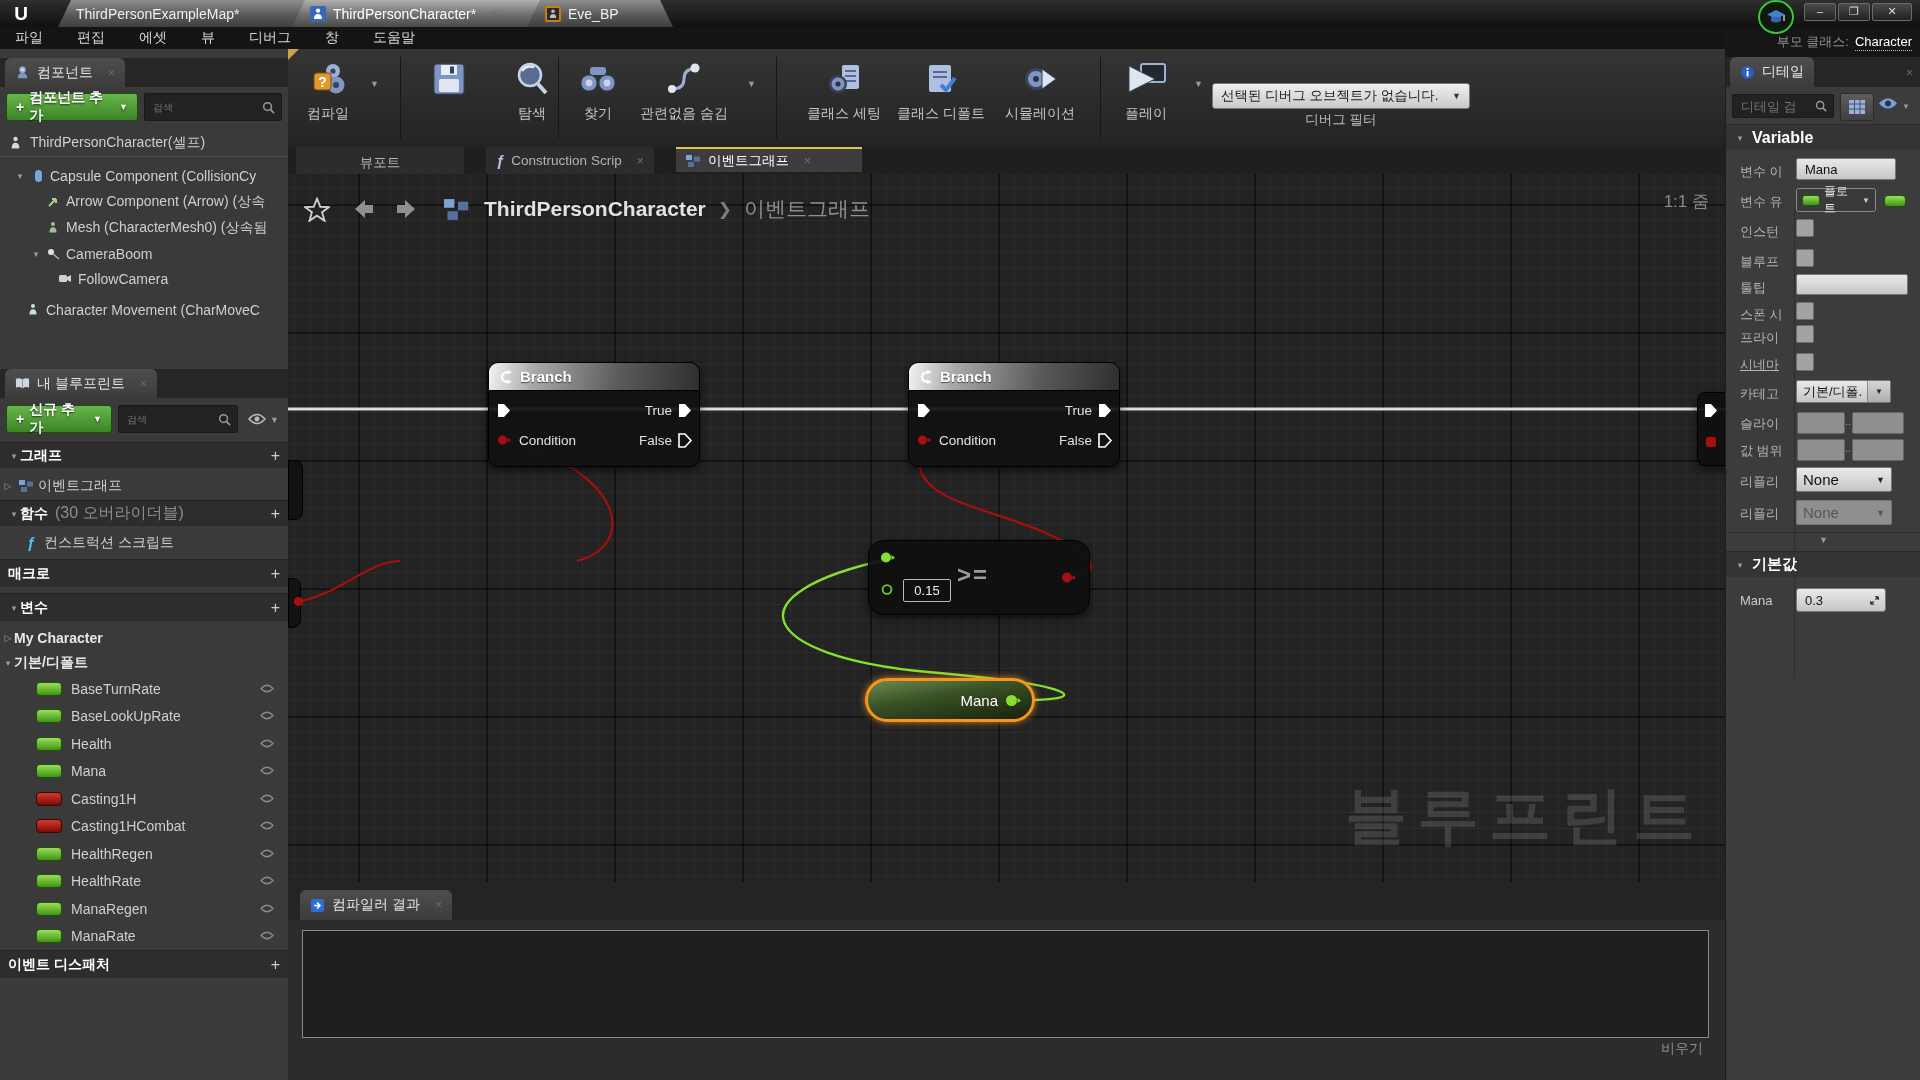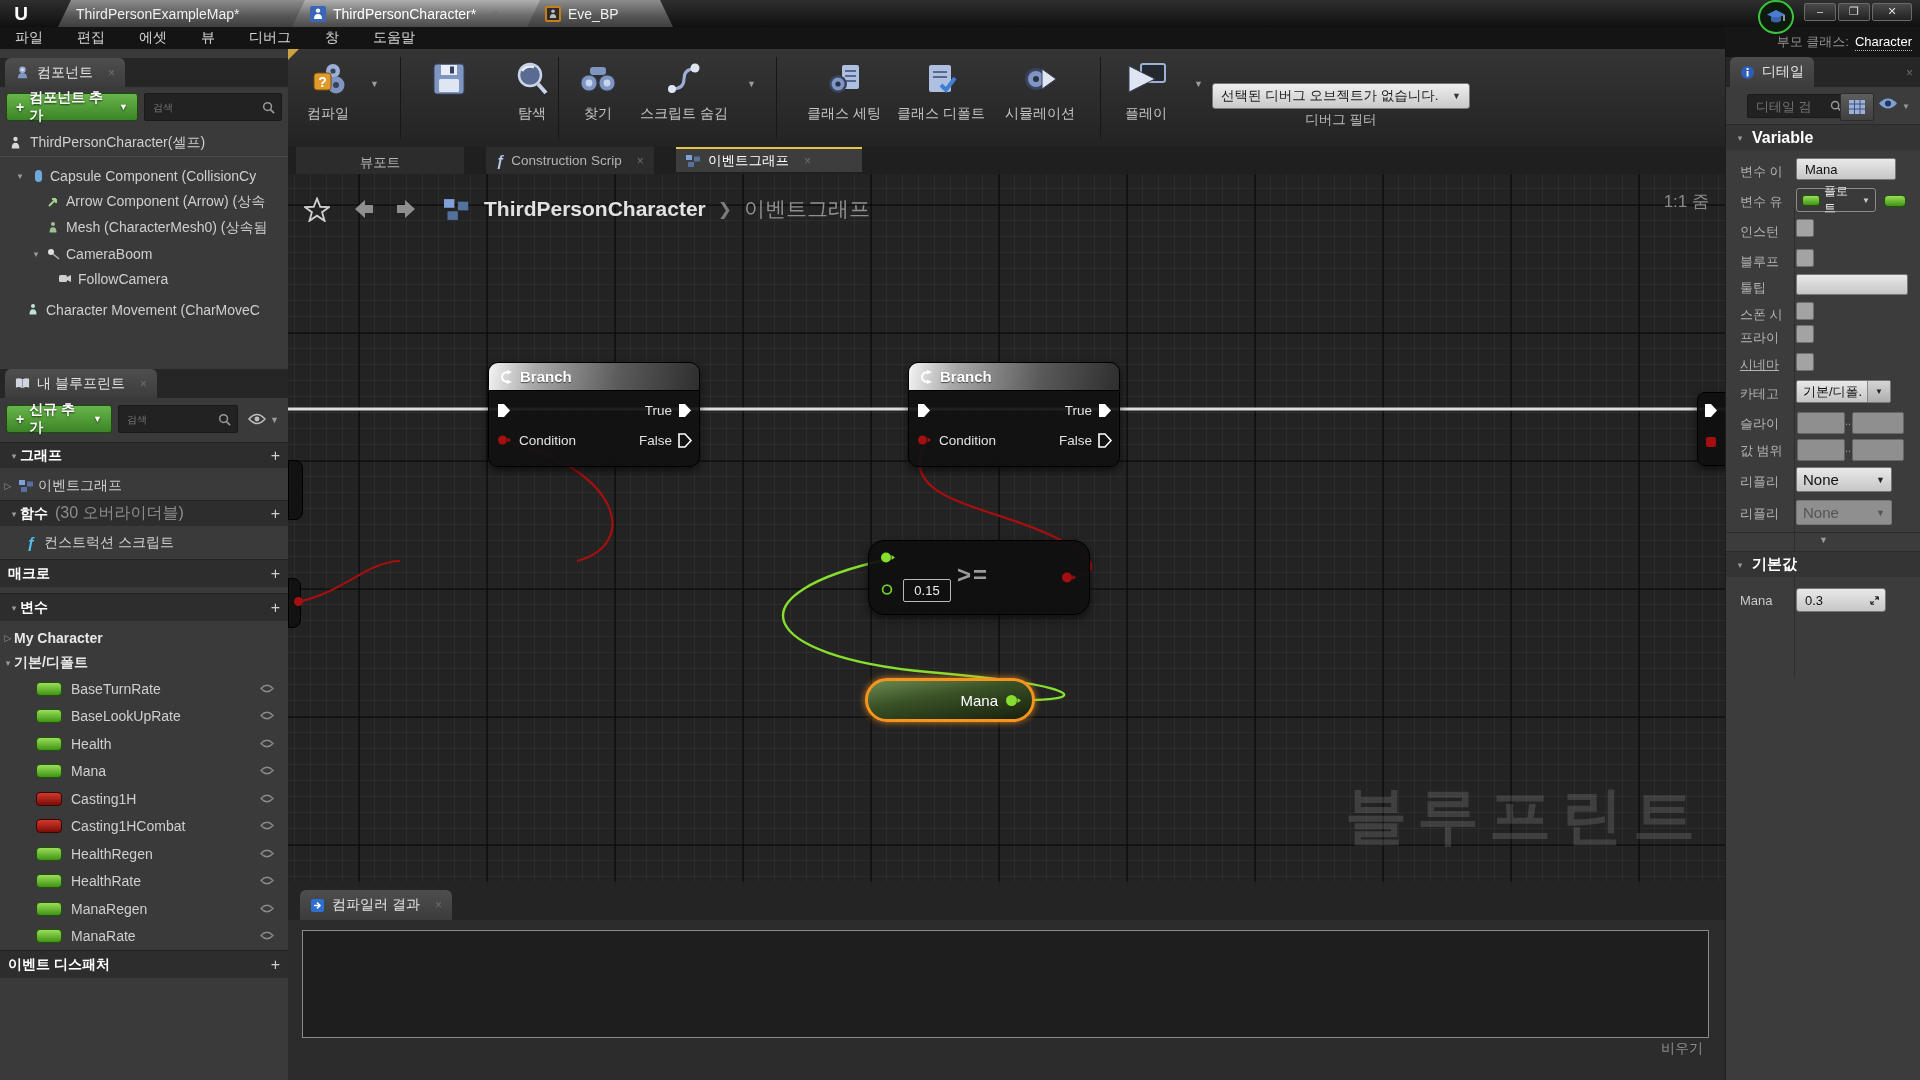--- a/index.html
+++ b/index.html
@@ -454,21 +454,21 @@
       <span class="lab">찾기</span>
     </div>
     <div class="tbtn" style="left:396px;width:130px;">
       <span class="i" style="width:44px;height:44px;">
         <svg width="40" height="40" viewBox="0 0 40 40">
             <path d="M8 30 Q20 30 20 20 Q20 10 30 10" stroke="#9db0d6" stroke-width="3" fill="none"></path>
             <circle cx="8" cy="30" r="4" fill="#dfe6f2"></circle>
             <circle cx="31" cy="9" r="4.5" fill="#dfe6f2"></circle>
           </svg>
         </span>
-      <span class="lab">스크립트 숨김</span>
+      <span class="lab">관련없음 숨김</span>
     </div>
     <span class="tcaret" style="left:459px;top:30px;">▼</span>
     <div class="tsep" style="left:488px;"></div>
     <div class="tbtn" style="left:556px;">
       <span class="i" style="width:44px;height:44px;">
         <svg width="40" height="40" viewBox="0 0 40 40">
             <rect x="18" y="6" width="17" height="24" rx="2" fill="#aebfe0"></rect>
             <line x1="21" y1="12" x2="32" y2="12" stroke="#56688e" stroke-width="2"></line>
             <line x1="21" y1="17" x2="32" y2="17" stroke="#56688e" stroke-width="2"></line>
             <line x1="21" y1="22" x2="32" y2="22" stroke="#56688e" stroke-width="2"></line>
@@ -739,21 +739,21 @@
       <div class="ptab" style="left:4px;height:30px;">
         <svg width="15" height="15" viewBox="0 0 15 15">
             <circle cx="7.5" cy="7.5" r="6.5" fill="#2e5fb8"></circle>
             <rect x="6.6" y="6" width="1.9" height="5.5" fill="#fff"></rect>
             <rect x="6.6" y="3" width="1.9" height="1.9" fill="#fff"></rect>
           </svg>
         <span>디테일</span>
       </div>
       <span class="ghostx abs" style="right:8px;top:9px;">×</span>
     </div>
-    <div class="abs searchbox" style="left:21px;top:37px;width:102px;height:24px;">
+    <div class="abs searchbox" style="left:6px;top:37px;width:102px;height:24px;">
       <input style="font-size: 13px;" placeholder="디테일 검">
       <svg width="12" height="12" viewBox="0 0 14 14">
           <circle cx="6" cy="6" r="4.2" fill="none" stroke="#9a9a9a" stroke-width="1.6"></circle>
           <line x1="9.2" y1="9.2" x2="13" y2="13" stroke="#9a9a9a" stroke-width="1.8"></line>
         </svg>
     </div>
     <span class="abs i" style="left:114px;top:36px;width:32px;height:26px;background:linear-gradient(#5d5d5d,#404040);border:1px solid #2b2b2b;border-radius:2px;cursor:pointer;">
       <svg width="16" height="14" viewBox="0 0 16 14">
           <rect x="0" y="0" width="16" height="14" fill="#9db0d6"></rect>
           <line x1="0" y1="4" x2="16" y2="4" stroke="#40507a"></line>

